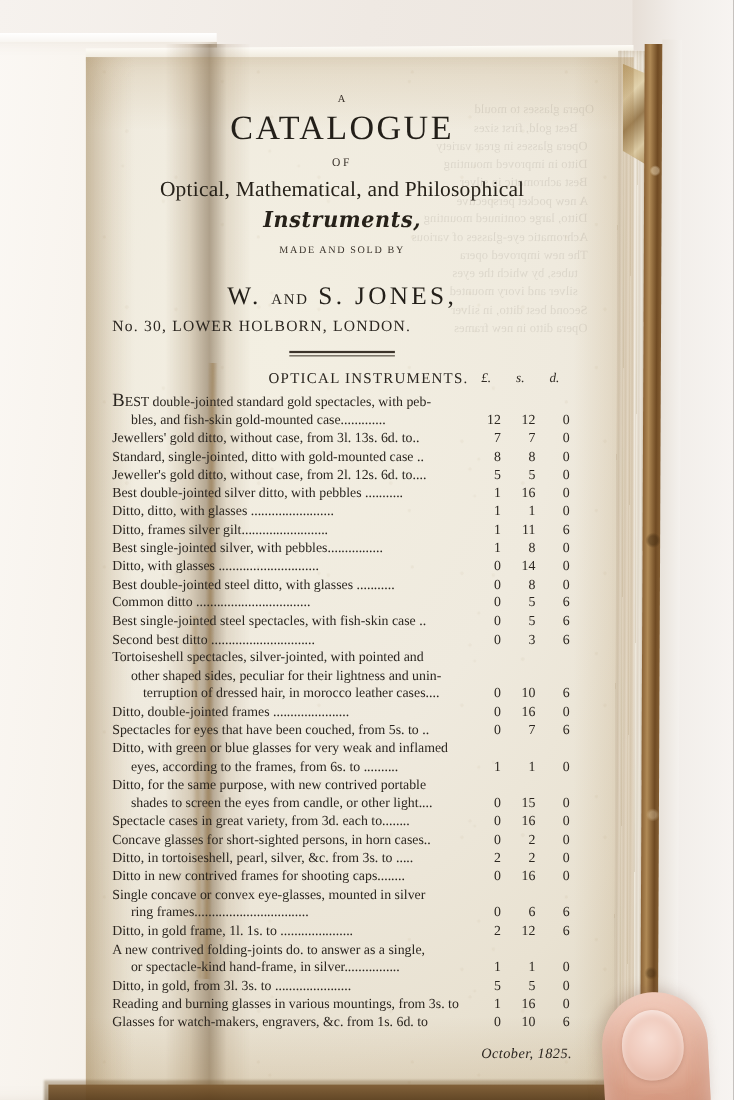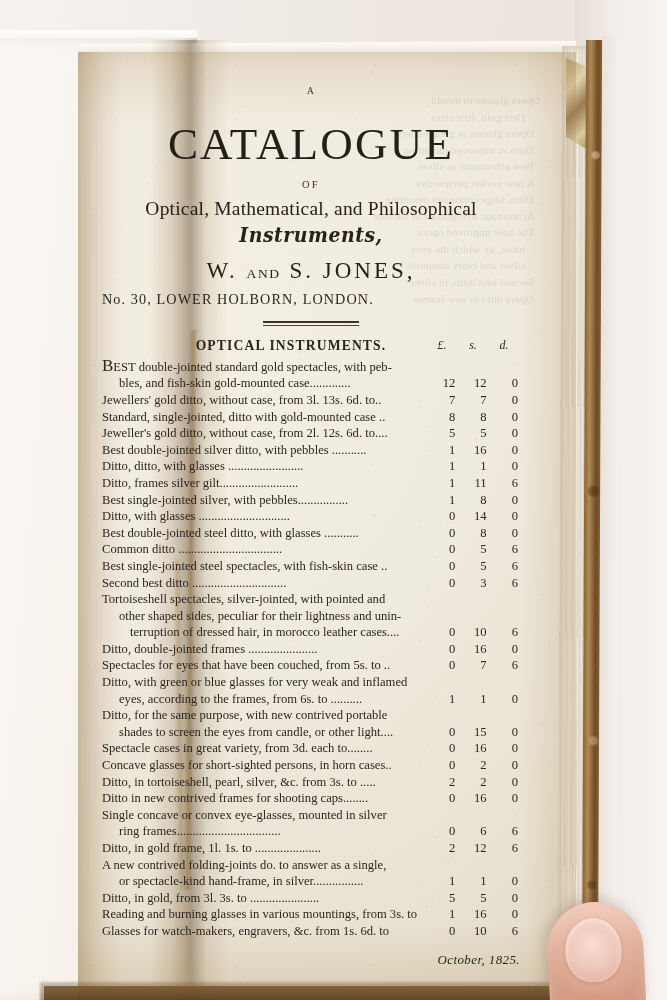--- a/index.html
+++ b/index.html
@@ -255,23 +255,23 @@
   }
 
   .line-a {
     text-align: center;
     font-size: 9.5px;
     letter-spacing: 1px;
     color: #3a332b;
   }
   .title-main {
     text-align: center;
-    font-size: 45px;
+    font-size: 31px;
     letter-spacing: 2.2px;
-    margin-top: 22px;
+    margin-top: 2px;
     color: #231f19;
     font-weight: 400;
   }
   .line-of {
     text-align: center;
     font-size: 10.5px;
     letter-spacing: 2.4px;
     margin-top: 9px;
     color: #3a332b;
   }
@@ -297,21 +297,21 @@
     text-align: center;
     font-size: 9.2px;
     letter-spacing: 1.5px;
     margin-top: 11px;
     color: #3a332b;
   }
   .firm {
     text-align: center;
     font-size: 23px;
     letter-spacing: 3px;
-    margin-top: 11px;
+    margin-top: 24px;
     color: #231f19;
   }
   .firm .small {
     font-size: 13.5px;
     letter-spacing: 1.6px;
   }
   .address {
     font-size: 14.2px;
     letter-spacing: 1.1px;
     margin-top: 7px;
@@ -329,26 +329,25 @@
   .rule .r1 { height: 2.2px; background: #3b332a; }
   .rule .r2 { height: 1px; background: #4a4238; margin-top: 1.6px; }
 
   .section-row {
     display: flex;
     align-items: flex-end;
     margin-top: 12px;
   }
   .section-title {
     flex: 1;
-    text-align: center;
+    text-align: right;
     font-size: 13.6px;
     letter-spacing: 1.15px;
     color: #2b2620;
     padding-left: 54px;
-    font-weight: bold;
   }
   .money-head {
     width: 94px;
     display: flex;
     font-style: italic;
     font-size: 12px;
     color: #2f2a23;
     padding-bottom: 1px;
   }
   .money-head span { text-align: center; }
@@ -453,20 +452,21 @@
 
   <div class="edge-tan"></div>
 
   <div class="page-text">
 
     <div class="line-a">A</div>
     <div class="title-main">CATALOGUE</div>
     <div class="line-of">OF</div>
     <div class="subject">Optical, Mathematical, and Philosophical</div>
     <div class="subject-2">Instruments,</div>
+    <div class="made-by">MADE AND SOLD BY</div>
     <div class="firm">
       <span>W.</span>
       <span class="small">AND</span>
       <span>S. JONES,</span>
     </div>
     <div class="address">No. 30, LOWER HOLBORN, LONDON.</div>
 
     <div class="rule-wrap">
       <div class="rule">
         <div class="r1"></div>

